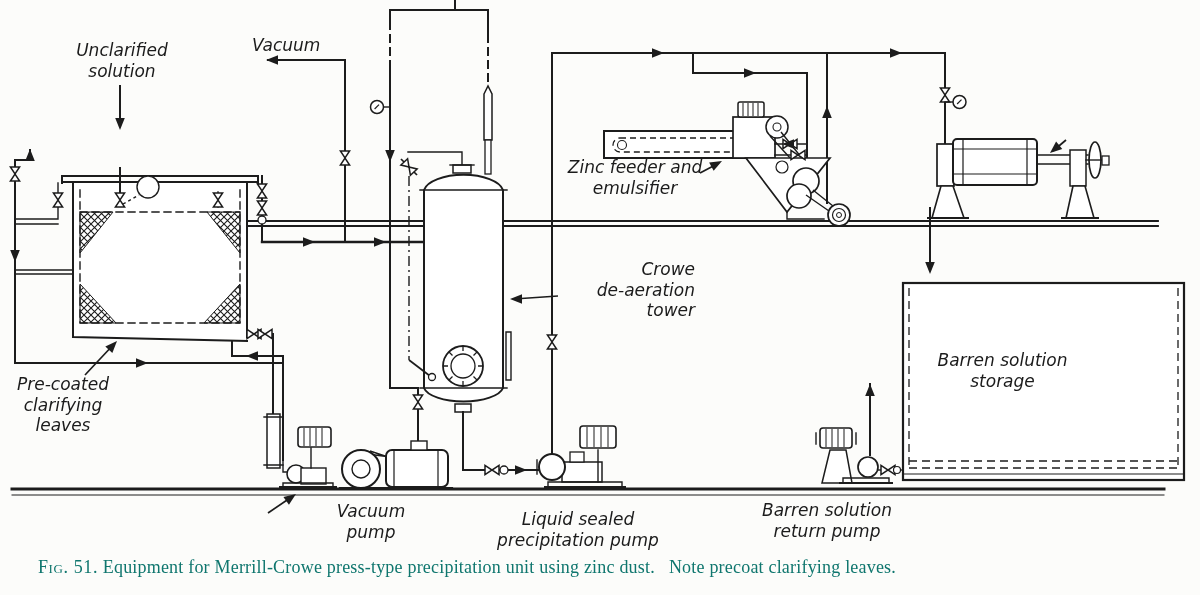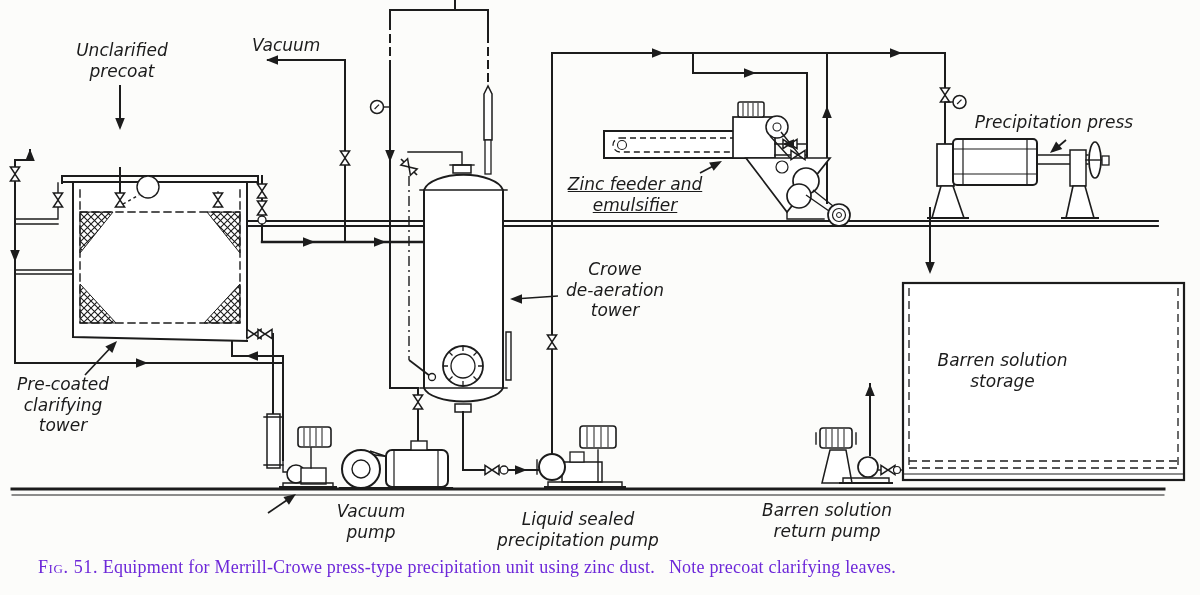--- a/index.html
+++ b/index.html
@@ -4,21 +4,21 @@
 <style>
   html,body{margin:0;padding:0;background:#e8e8e4;}
   .page{position:relative;width:1200px;height:595px;background:#fcfcfa;overflow:hidden;
         font-family:"DejaVu Sans",sans-serif;color:#1b1b1b;}
   .page svg{position:absolute;left:0;top:0;}
   .lbl{position:absolute;font-style:italic;font-size:17px;line-height:1.22;
        white-space:pre-line;color:#1b1b1b;}
   .lbl.c{text-align:center;}
   .caption{position:absolute;left:38px;top:557px;width:1140px;
            font-family:"Liberation Serif","DejaVu Serif",serif;
-           font-size:18px;letter-spacing:.2px;color:#6d28d9;white-space:nowrap;}
+           font-size:18px;letter-spacing:.2px;color:#0f766e;white-space:nowrap;}
   .caption .figno{font-variant:small-caps;letter-spacing:.6px;}
   .caption .note{margin-left:14px;}
   
   .ln{fill:none;stroke:#1c1c1c;stroke-width:2;stroke-linecap:square;}
   .th{stroke-width:1.4;}
   .tk{stroke-width:3;}
   .fw{fill:#ffffff;}
   .dsh{stroke-dasharray:7 5;}
   .dd{stroke-dasharray:10 4 2 4;stroke-width:1.4;}
   .ann{fill:none;stroke:#1c1c1c;stroke-width:1.7;}
@@ -282,33 +282,32 @@
     <path class="ann" d="M700,173 L719,163"></path>
         <use href="#arr" transform="translate(722,161) rotate(-28)"></use>
     <path class="ann" d="M1066,140 L1053,151"></path>
         <use href="#arr" transform="translate(1050,153) rotate(140)"></use>
     <path class="ann" d="M268,513 L293,496"></path>
         <use href="#arr" transform="translate(296,494) rotate(-35)"></use>
   </g>
 </svg>
 
 <div class="lbl c" style="left:52px;top:40px;width:140px;">Unclarified
-precoat</div>
+solution</div>
 <div class="lbl" style="left:252px;top:35px;width:90px;">Vacuum</div>
-<div class="lbl c" style="left:550px;top:174px;width:170px;text-decoration:underline;">Zinc feeder and
+<div class="lbl c" style="left:550px;top:157px;width:170px;">Zinc feeder and
 emulsifier</div>
-<div class="lbl c" style="left:535px;top:259px;width:160px;">Crowe
+<div class="lbl c" style="left:535px;top:259px;width:160px;text-align:right;">Crowe
 de-aeration
 tower</div>
-<div class="lbl c" style="left:958px;top:112px;width:192px;">Precipitation press</div>
 <div class="lbl c" style="left:900px;top:350px;width:205px;">Barren solution
 storage</div>
 <div class="lbl c" style="left:0px;top:374px;width:126px;">Pre-coated
 clarifying
-tower</div>
+leaves</div>
 <div class="lbl c" style="left:328px;top:501px;width:86px;">Vacuum
 pump</div>
 <div class="lbl c" style="left:488px;top:501px;width:180px;margin-top:8px;">Liquid sealed
 precipitation pump</div>
 <div class="lbl c" style="left:752px;top:500px;width:150px;">Barren solution
 return pump</div>
 
 <div class="caption">
   <span class="figno">Fig. 51.</span>
   <span>Equipment for Merrill-Crowe press-type precipitation unit using zinc dust.</span><span class="note">Note precoat clarifying leaves.</span>

